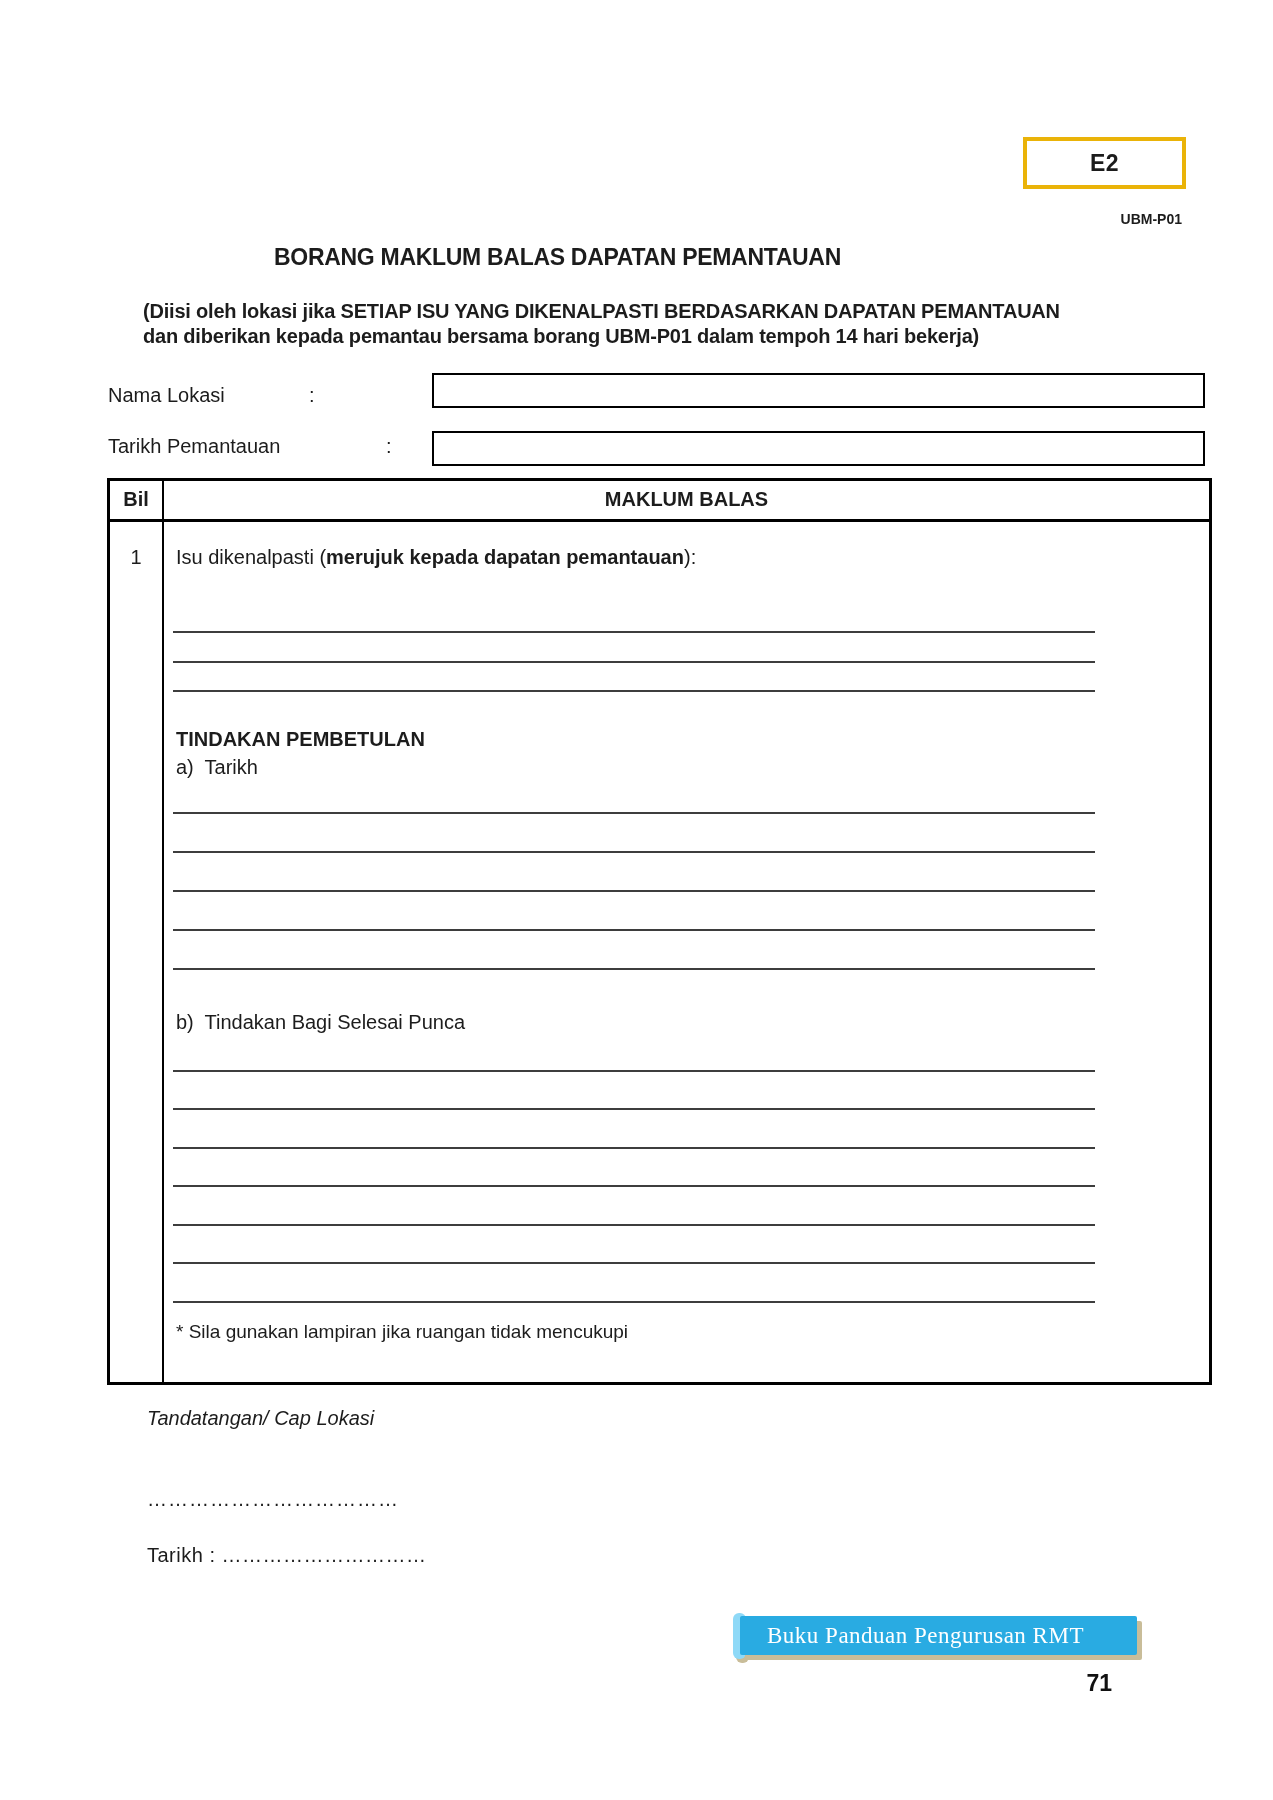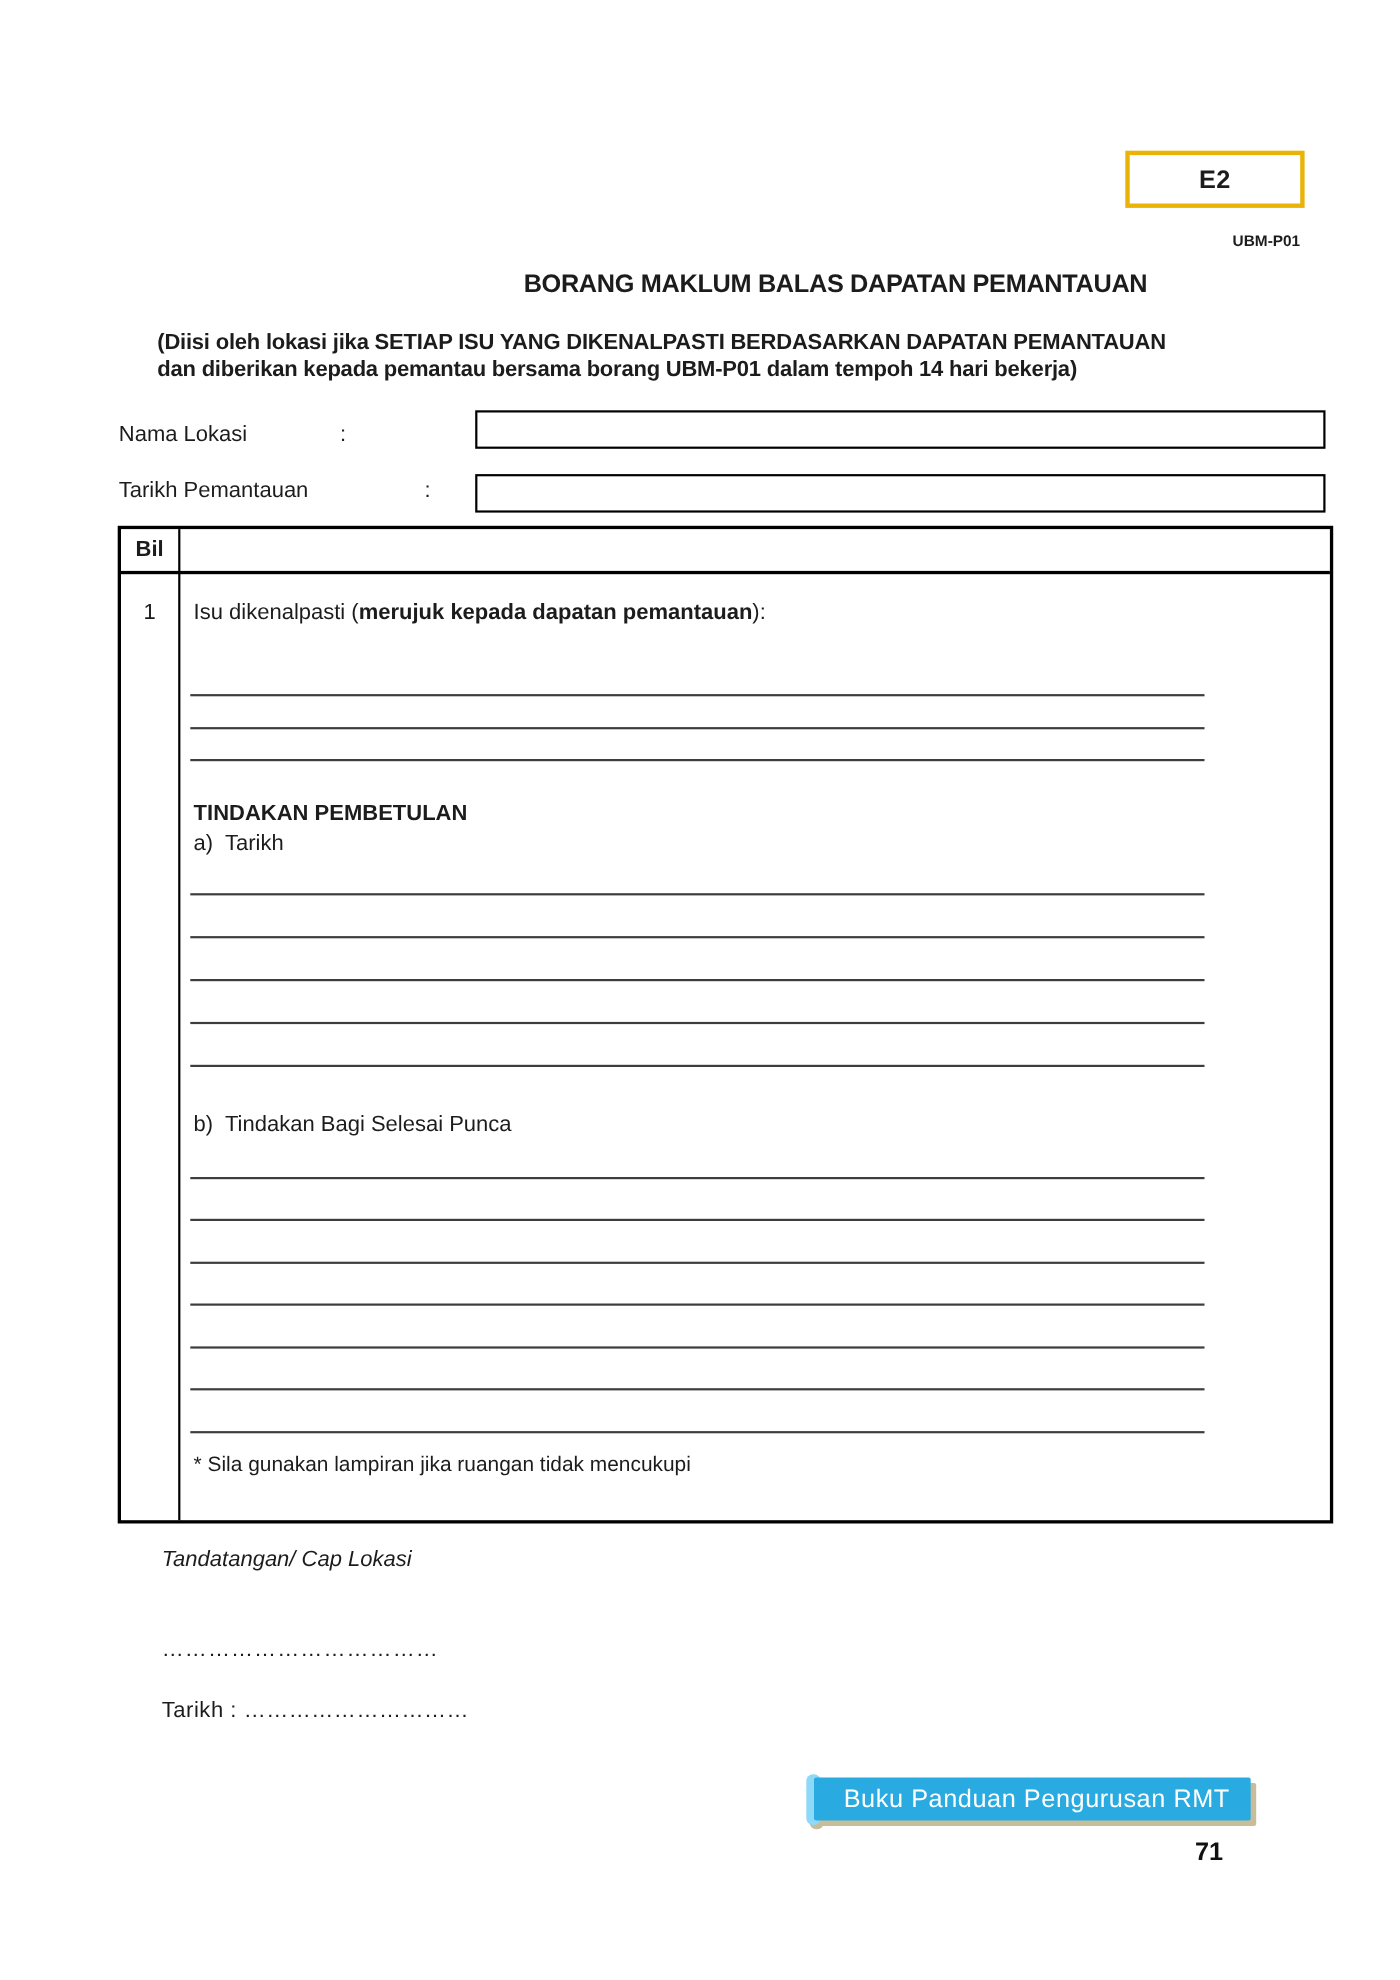--- a/index.html
+++ b/index.html
@@ -10,22 +10,22 @@
   .abs { position:absolute; }
 
   
   .tag-box {
     left:1023px; top:137px; width:155px; height:44px;
     border:4px solid #eab308; display:flex; align-items:center; justify-content:center;
     font-weight:bold; font-size:23px; letter-spacing:0.5px;
   }
   .form-code { top:211px; right:91px; font-weight:bold; font-size:14px; }
   .doc-title {
-    left:0; top:244px; width:1043px; text-align:right;
-    font-weight:bold; font-size:23px; letter-spacing:-0.3px; white-space:nowrap;
+    left:0; top:244px; width:1043px; text-align:center;
+    font-weight:bold; font-size:23px; letter-spacing:-0.3px; white-space:nowrap;padding-left:36px;
   }
   .subtitle {
     left:143px; top:299px; font-weight:bold; font-size:20px;
     line-height:25px; letter-spacing:-0.2px; white-space:nowrap;
   }
 
   
   .field-label { font-size:20px; }
   .field-box { border:2px solid #000; background:#fff; }
 
@@ -51,21 +51,21 @@
     background:#8ed9f7; border-radius:6px;
     box-shadow:3px 4px 0 #c9bd99;
   }
   .footer-bar {
     position:absolute; left:7px; top:4px; width:397px; height:39px;
     background:#29abe2; border-radius:2px;
     box-shadow:5px 5px 0 #c9bd99;
   }
   .footer-title {
     position:absolute; left:27px; top:0; height:39px; line-height:39px;
-    font-family:Liberation Sans, sans-serif; font-size:23px; color:#ffffff;
+    font-family:Liberation Serif, serif; font-size:23px; color:#ffffff;
     letter-spacing:0.5px; white-space:nowrap;text-align:right;
   }
   .footer-page {
     position:absolute; right:25px; top:0; height:39px; line-height:39px;
     font-weight:bold; font-size:23px; color:#111111;margin-top:48px;
   }
 </style>
 </head>
 <body>
 
@@ -89,20 +89,21 @@
 <div class="abs field-label" style="left:108px; top:435px;">Tarikh Pemantauan</div>
 <div class="abs field-label" style="left:386px; top:435px;">:</div>
 <div class="abs field-box" style="left:432px; top:431px; width:769px; height:31px;"></div>
 
 <div class="abs form-table">
   <div class="inner">
     <div class="vdiv"></div>
     <div class="hsep"></div>
 
     <div class="th" style="left:0; width:52px;">Bil</div>
+    <div class="th" style="left:54px; right:0;">MAKLUM BALAS</div>
 
     <div class="cell-text" style="left:0; width:52px; top:64px; text-align:center;">1</div>
 
     <div class="cell-text" style="top:64px;"><span>Isu dikenalpasti (</span><span style="font-weight:bold;margin-top:37px;">merujuk kepada dapatan pemantauan</span><span>):</span></div>
 
     <div class="wline" style="top:150px;"></div>
     <div class="wline" style="top:180px;"></div>
     <div class="wline" style="top:209px;"></div>
 
     <div class="cell-text" style="top:246px; font-weight:bold;">TINDAKAN PEMBETULAN</div>

